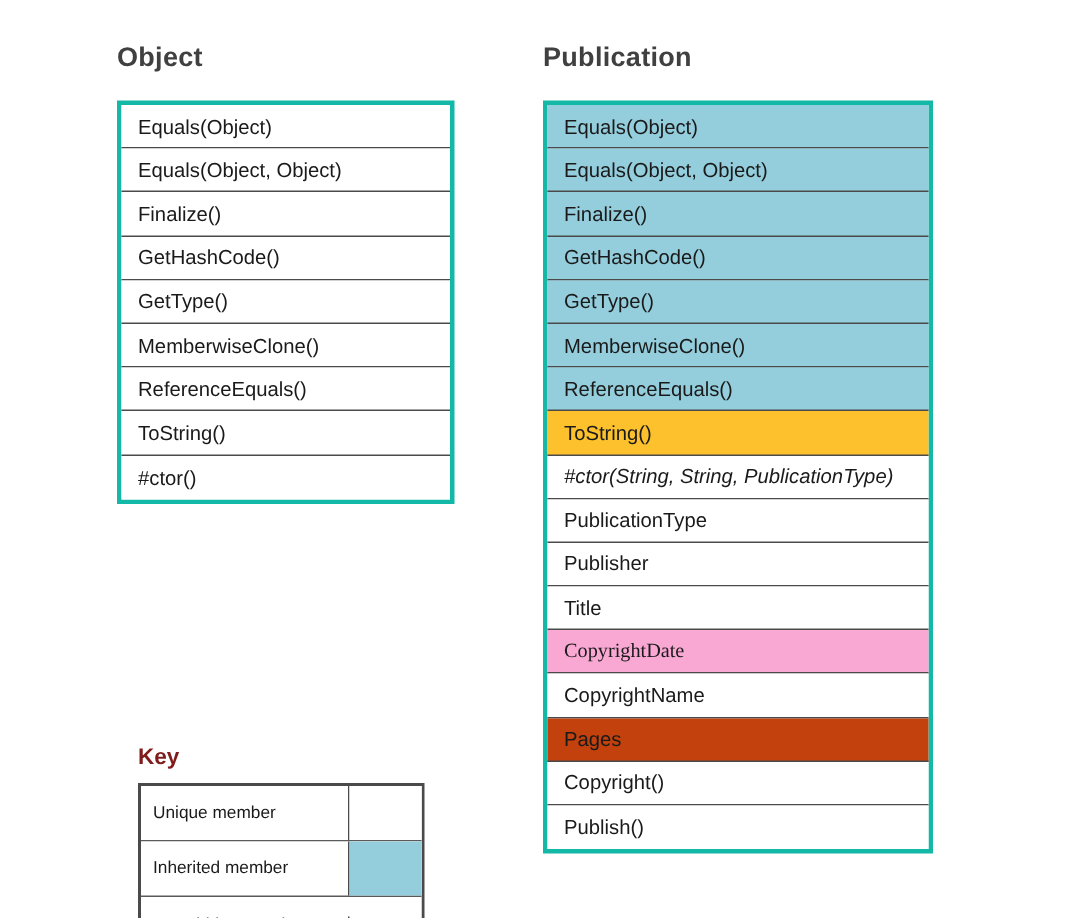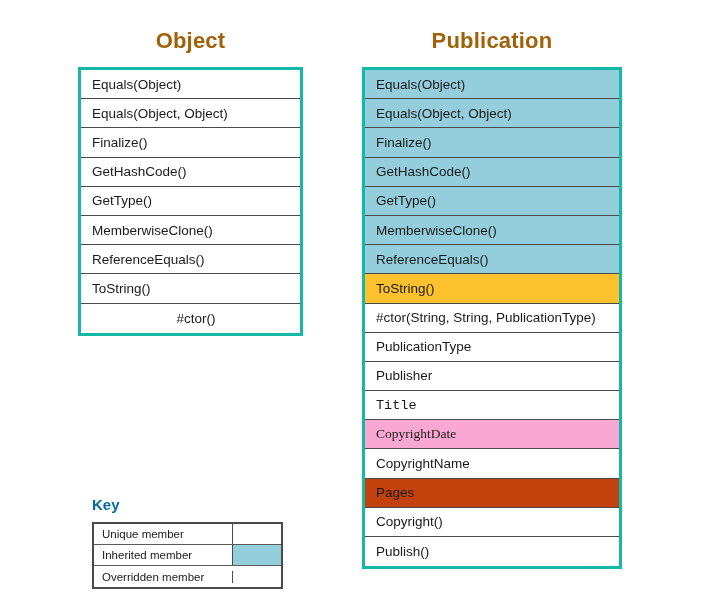--- a/index.html
+++ b/index.html
@@ -11,24 +11,24 @@
     color: #1a1a1a;
   }
   .canvas {
     position: absolute; left: 0; top: 0;
     width: 720px; height: 612px;
     background: #ffffff;
     overflow: hidden;
   }
   .class-title {
     position: absolute;
-    font-size: 22px;
+    font-size: 18px;
     font-weight: 700;
-    color: #a16207;
-    text-align: center;
+    color: #404040;
+    text-align: left;
     letter-spacing: 0.2px;
   }
   .title-object { left: 78px; top: 28px; width: 225px; }
   .title-publication { left: 362px; top: 28px; width: 260px; }
 
   .member-table {
     position: absolute;
     border: 3px solid #14b8a6;
     background: #ffffff;
   }
@@ -45,31 +45,31 @@
     background: #ffffff;
   }
   .member-row:last-child { border-bottom: none; }
   .cell-label { white-space: nowrap; }
 
   .key-title {
     position: absolute;
     left: 92px; top: 496px;
     font-size: 15px;
     font-weight: 700;
-    color: #0369a1;
+    color: #7f1d1d;
   }
   .key-table {
     position: absolute;
     left: 92px; top: 522px;
     width: 191px;
     border: 2px solid #4a4a4a;
     background: #ffffff;
   }
   .key-row {
-    height: 21px;
+    height: 37px;
     border-bottom: 1px solid #5a5a5a;
     display: flex;
     align-items: stretch;
     background: #ffffff;
   }
   .key-row:last-child { border-bottom: none; align-items: center; }
   .key-row .cell-label {
     width: 139px;
     border-right: 1px solid #4a4a4a;
     display: flex;
@@ -106,21 +106,21 @@
       </div>
       <div class="member-row" style="background: rgb(255, 255, 255);">
         <span class="cell-label">MemberwiseClone()</span>
       </div>
       <div class="member-row" style="background: rgb(255, 255, 255);">
         <span class="cell-label">ReferenceEquals()</span>
       </div>
       <div class="member-row" style="background: rgb(255, 255, 255);">
         <span class="cell-label">ToString()</span>
       </div>
-      <div class="member-row" style="background: rgb(255, 255, 255); justify-content: center;">
+      <div class="member-row" style="background: rgb(255, 255, 255);">
         <span class="cell-label">#ctor()</span>
       </div>
     </div>
 
   <div class="member-table publication-table">
       <div class="member-row" style="background: rgb(148, 206, 221);">
         <span class="cell-label">Equals(Object)</span>
       </div>
       <div class="member-row" style="background: rgb(148, 206, 221);">
         <span class="cell-label">Equals(Object, Object)</span>
@@ -136,30 +136,30 @@
       </div>
       <div class="member-row" style="background: rgb(148, 206, 221);">
         <span class="cell-label">MemberwiseClone()</span>
       </div>
       <div class="member-row" style="background: rgb(148, 206, 221);">
         <span class="cell-label">ReferenceEquals()</span>
       </div>
       <div class="member-row" style="background: rgb(252, 193, 44);">
         <span class="cell-label">ToString()</span>
       </div>
-      <div class="member-row" style="background: rgb(255, 255, 255);">
+      <div class="member-row" style="background: rgb(255, 255, 255); font-style: italic;">
         <span class="cell-label">#ctor(String, String, PublicationType)</span>
       </div>
       <div class="member-row" style="background: rgb(255, 255, 255);">
         <span class="cell-label">PublicationType</span>
       </div>
       <div class="member-row" style="background: rgb(255, 255, 255);">
         <span class="cell-label">Publisher</span>
       </div>
-      <div class="member-row" style="background: rgb(255, 255, 255); font-family: Liberation Mono, monospace;">
+      <div class="member-row" style="background: rgb(255, 255, 255);">
         <span class="cell-label">Title</span>
       </div>
       <div class="member-row" style="background: #f9a8d4; font-family: Liberation Serif, serif;">
         <span class="cell-label">CopyrightDate</span>
       </div>
       <div class="member-row" style="background: rgb(255, 255, 255);">
         <span class="cell-label">CopyrightName</span>
       </div>
       <div class="member-row" style="background: #c2410c;">
         <span class="cell-label">Pages</span>

